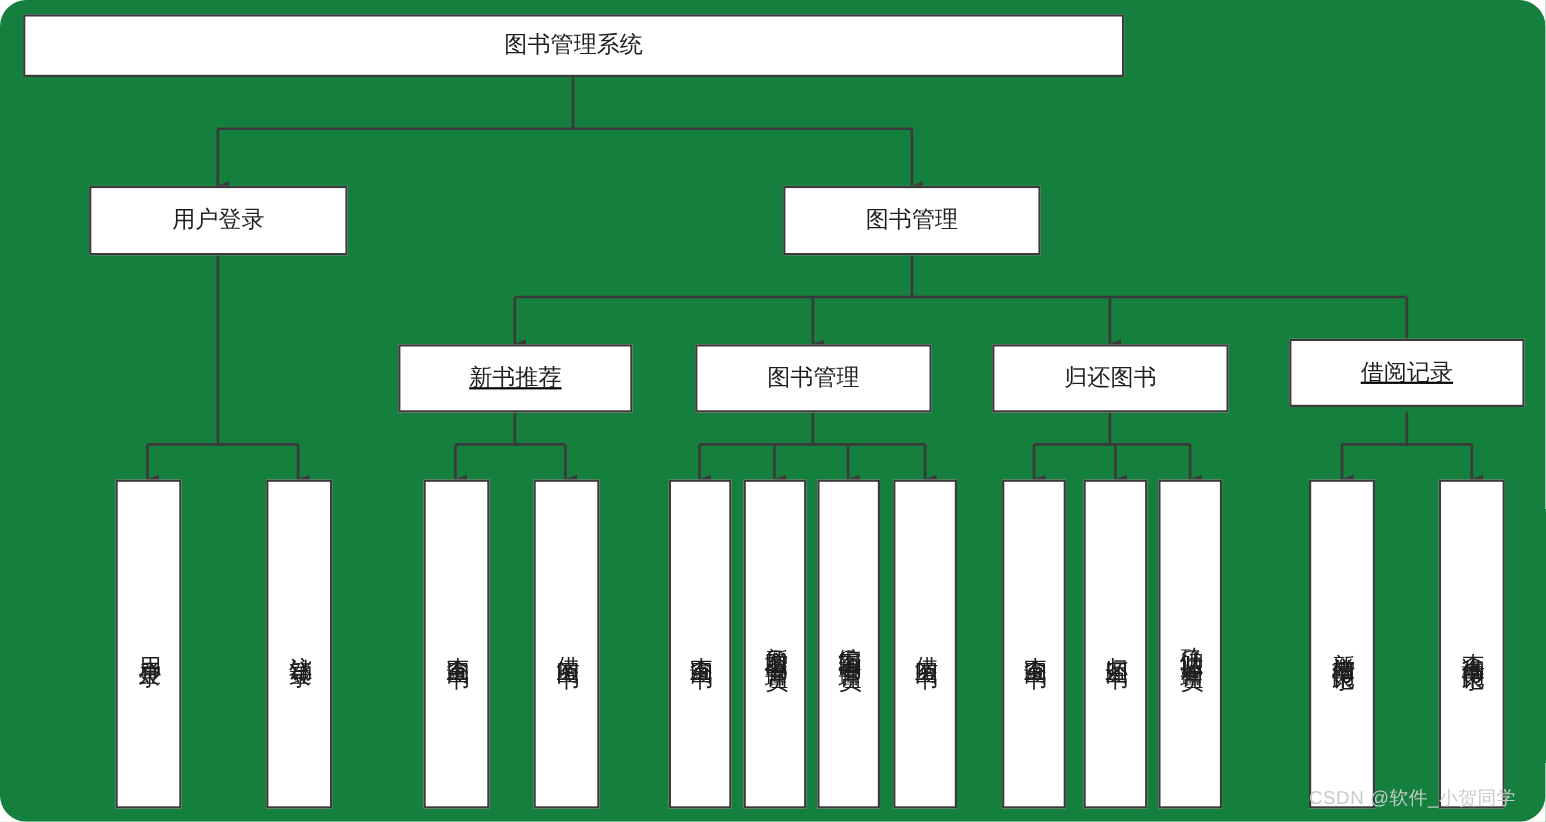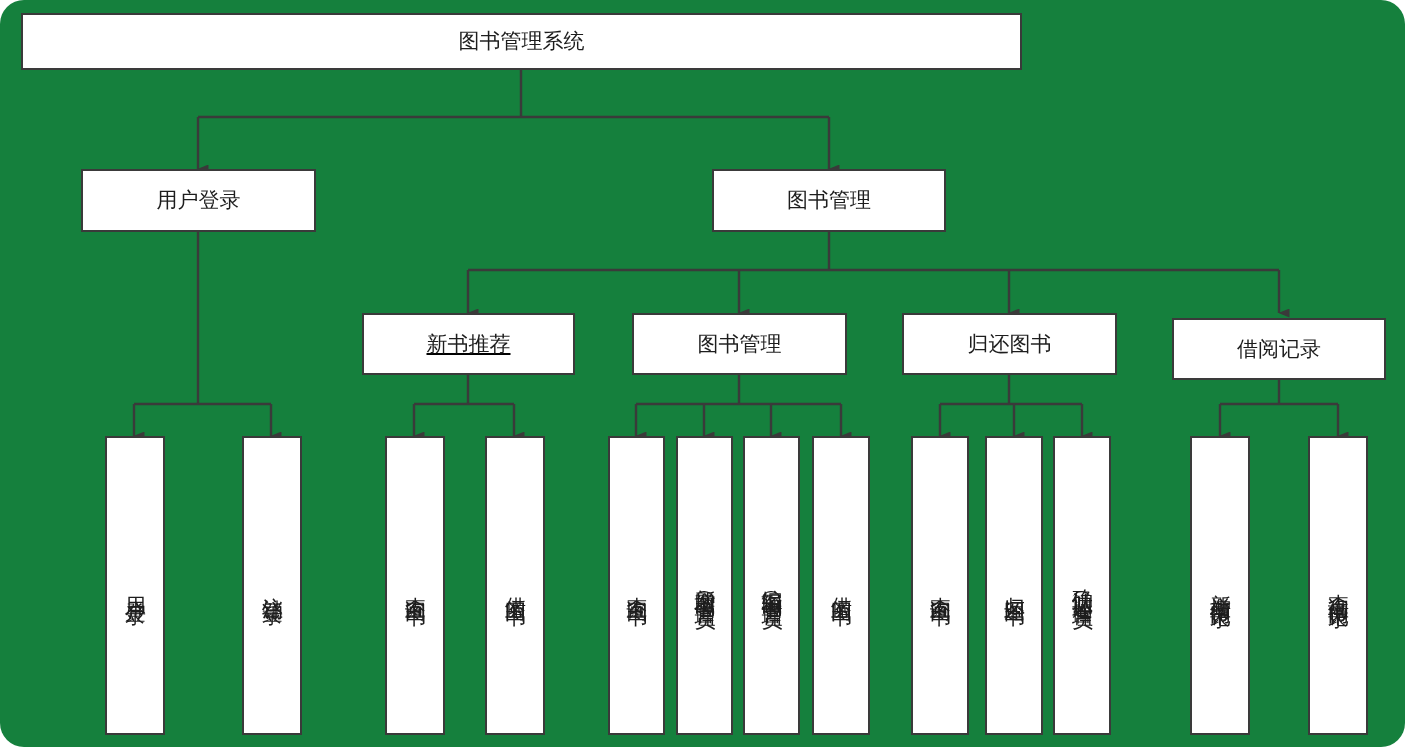--- a/index.html
+++ b/index.html
@@ -122,21 +122,21 @@
       </div>
       <div class="node horiz" style="left: 362px; top: 313px; width: 213px; height: 62px; text-decoration: underline;">
         <span class="label">新书推荐</span>
       </div>
       <div class="node horiz" style="left: 632px; top: 313px; width: 215px; height: 62px;">
         <span class="label">图书管理</span>
       </div>
       <div class="node horiz" style="left: 902px; top: 313px; width: 215px; height: 62px;">
         <span class="label">归还图书</span>
       </div>
-      <div class="node horiz" style="left: 1172px; top: 318px; width: 214px; height: 62px;">
+      <div class="node horiz" style="left: 1172px; top: 308px; width: 214px; height: 62px; text-decoration: underline;">
         <span class="label">借阅记录</span>
       </div>
       <div class="node vert" style="left: 105px; top: 436px; width: 60px; height: 299px;">
         <span class="label">用户登录</span>
       </div>
       <div class="node vert" style="left: 242px; top: 436px; width: 60px; height: 299px;">
         <span class="label">注销登录</span>
       </div>
       <div class="node vert" style="left: 385px; top: 436px; width: 60px; height: 299px;">
         <span class="label">查询图书</span>
@@ -166,13 +166,14 @@
         <span class="label">确认归还（管理员）</span>
       </div>
       <div class="node vert" style="left: 1190px; top: 436px; width: 60px; height: 299px;">
         <span class="label">新增借阅记录</span>
       </div>
       <div class="node vert" style="left: 1308px; top: 436px; width: 60px; height: 299px;">
         <span class="label">查询借阅记录</span>
       </div>
     </div>
 
+  <div class="watermark" style="left:1190px; top:714px;">CSDN @软件_小贺同学</div>
 </div>
 
 </body></html>

